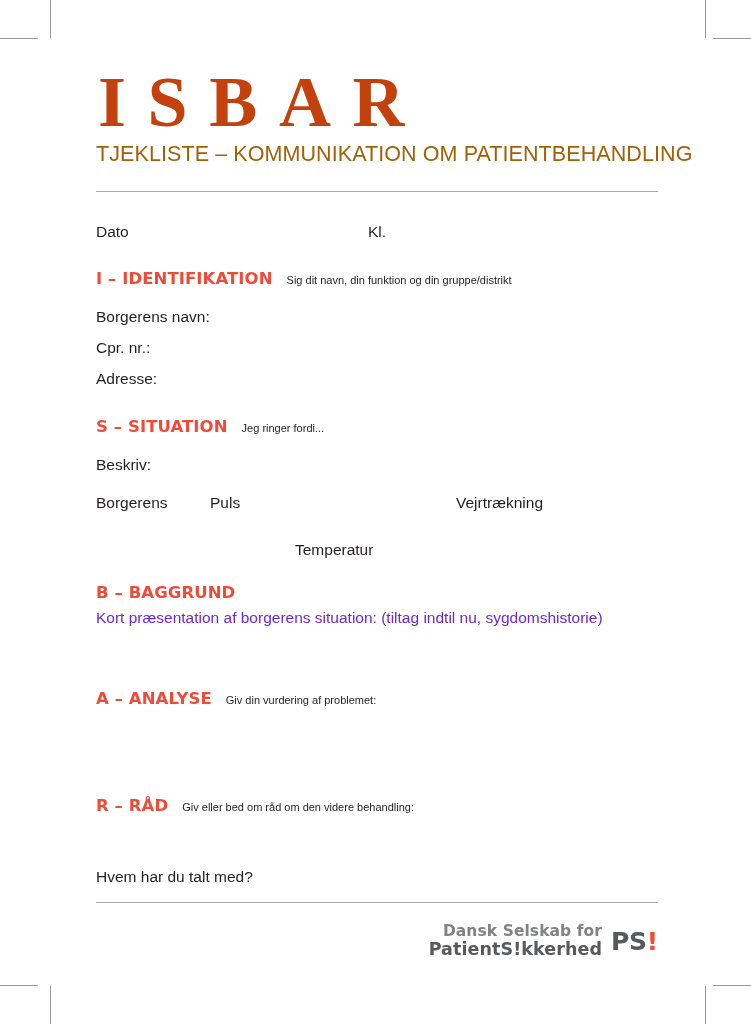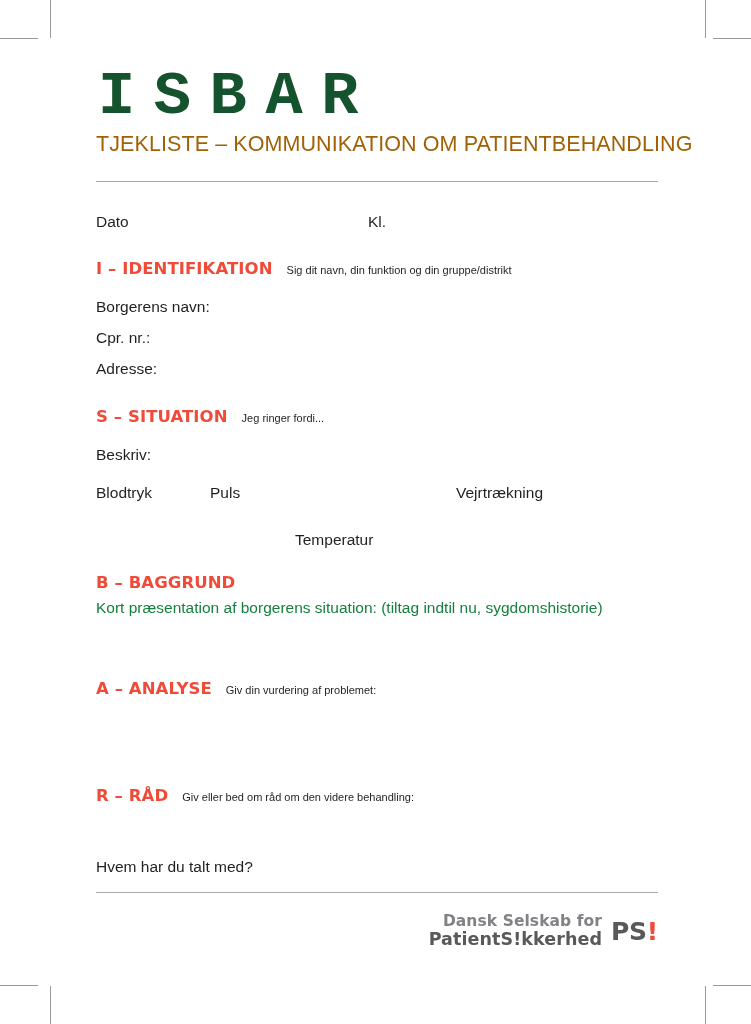--- a/index.html
+++ b/index.html
@@ -34,24 +34,24 @@
 
   
   .sheet {
     position: absolute;
     left: 96px;
     top: 66px;
     width: 562px;
   }
 
   .isbar-title {
-    color: #14532d;
-    font-family: Liberation Mono, monospace;
-    font-weight: bold;
-    font-size: 62px;
+    color: #c2410c;
+    font-family: Liberation Serif, serif;
+    font-weight: bold;
+    font-size: 72px;
     line-height: 1.0;
     letter-spacing: 0.30em;
     margin: 0;
     padding: 0 0 4px 2px;
     white-space: nowrap;
   }
 
   .subtitle {
     color: #a16207;
     font-size: 21.5px;
@@ -98,21 +98,21 @@
     display: flex;
     font-size: 15.5px;
     color: #231f20;
     margin-top: 20px;
   }
   .vitals .v1 { width: 114px; }
   .vitals .v2 { width: 85px; }
   .vitals .v3 { width: 161px; margin-top: 47px; }
 
   .bg-text {
-    color: #15803d;
+    color: #6d28d9;
     font-size: 15.5px;
     margin-top: 7px;
   }
 
   .spacer-lg { height: 62px; }
   .spacer-md { height: 88px; }
   .spacer-sm { height: 53px; }
 
   .bottom-rule {
     border-top: 1.6px solid #a9a9a9;
@@ -187,21 +187,21 @@
     <div class="line-item">Adresse:</div>
   </div>
 
   <div style="margin-top:29px;">
     <div class="sec-head">
       <span class="sec-label">S – SITUATION</span>
       <span class="sec-desc">Jeg ringer fordi...</span>
     </div>
     <div class="line-item" style="margin-top:20px;">Beskriv:</div>
     <div class="vitals">
-      <span class="v1">Blodtryk</span>
+      <span class="v1">Borgerens</span>
       <span class="v2">Puls</span>
       <span class="v3">Temperatur</span>
       <span>Vejrtrækning</span>
     </div>
   </div>
 
   <div style="margin-top:24px;">
     <div class="sec-head">
       <span class="sec-label">B – BAGGRUND</span>
     </div>

